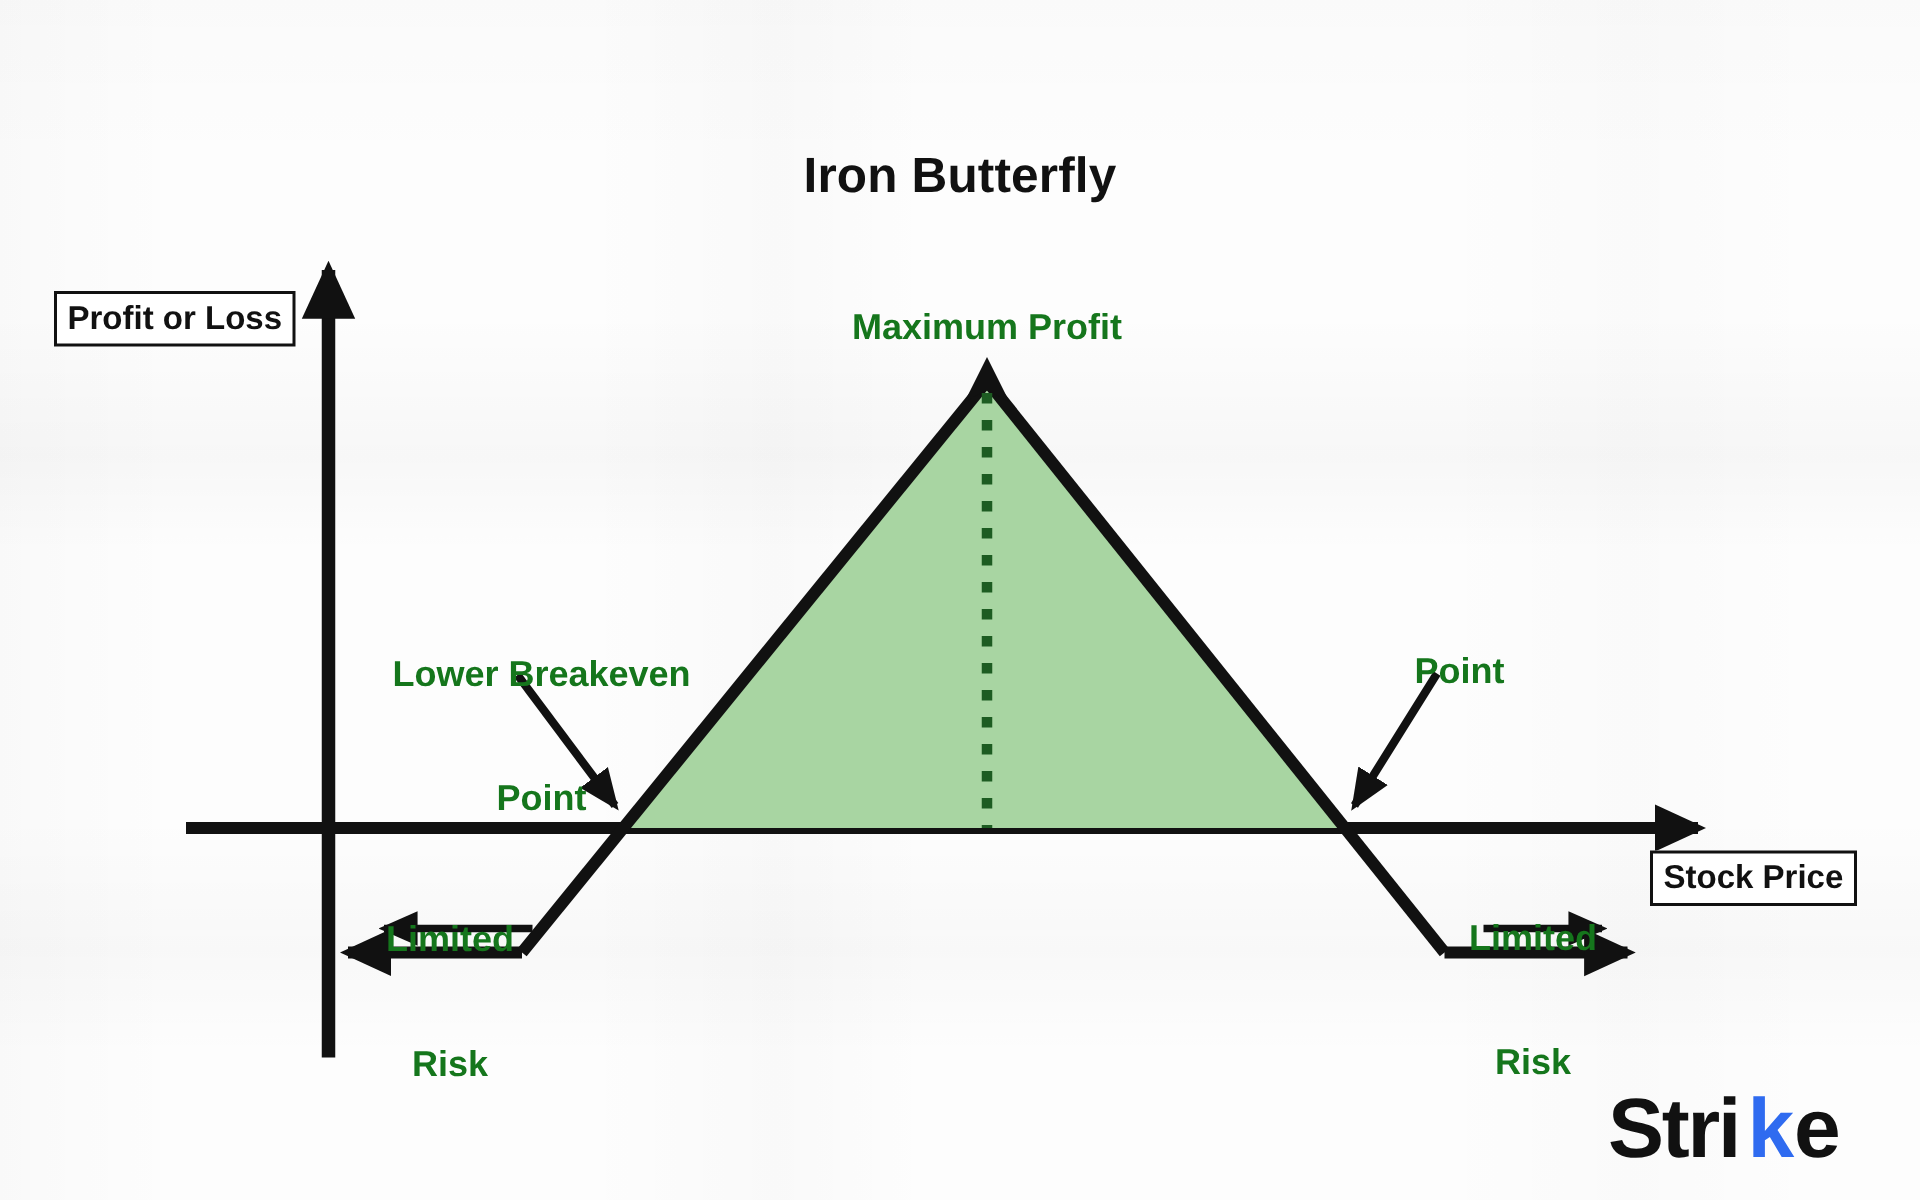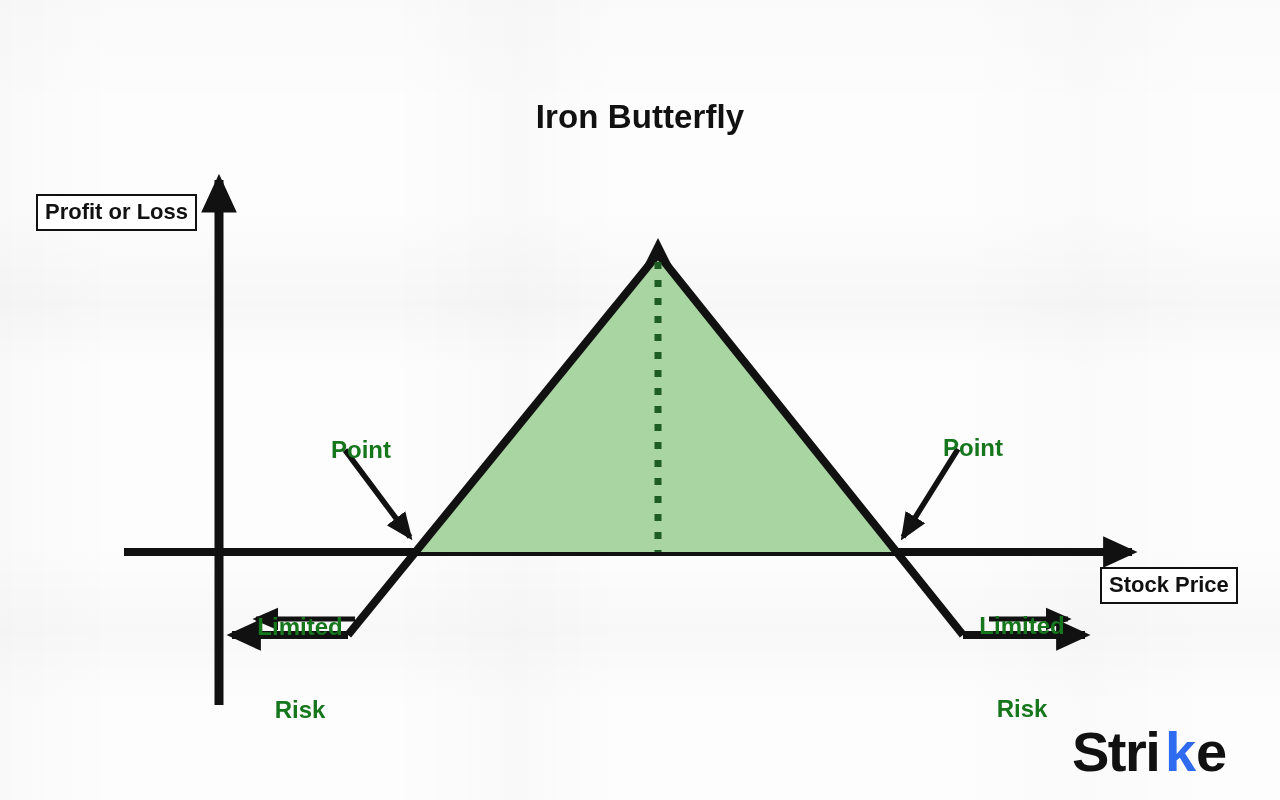--- a/index.html
+++ b/index.html
@@ -125,22 +125,24 @@
     <line x1="355" y1="619" x2="256" y2="619" stroke="#111111" stroke-width="5" marker-end="url(#arrow-small)"></line>
 
     <line x1="989" y1="619" x2="1068" y2="619" stroke="#111111" stroke-width="5" marker-end="url(#arrow-small)"></line>
   </svg>
 
   <div class="lbl" id="chart-title">Iron Butterfly</div>
 
   <div class="lbl axis-box" id="y-axis-label">Profit or Loss</div>
   <div class="lbl axis-box" id="x-axis-label">Stock Price</div>
 
+  <div class="lbl green" id="max-profit-label">Maximum Profit</div>
 
   <div class="lbl green" id="lower-be-label">
+    <div>Lower Breakeven</div>
     <div>Point</div>
   </div>
 
   <div class="lbl green" id="upper-be-label">
     <div>Point</div>
   </div>
 
   <div class="lbl green" id="limited-risk-left">
     <div>Limited</div>
     <div>Risk</div>

